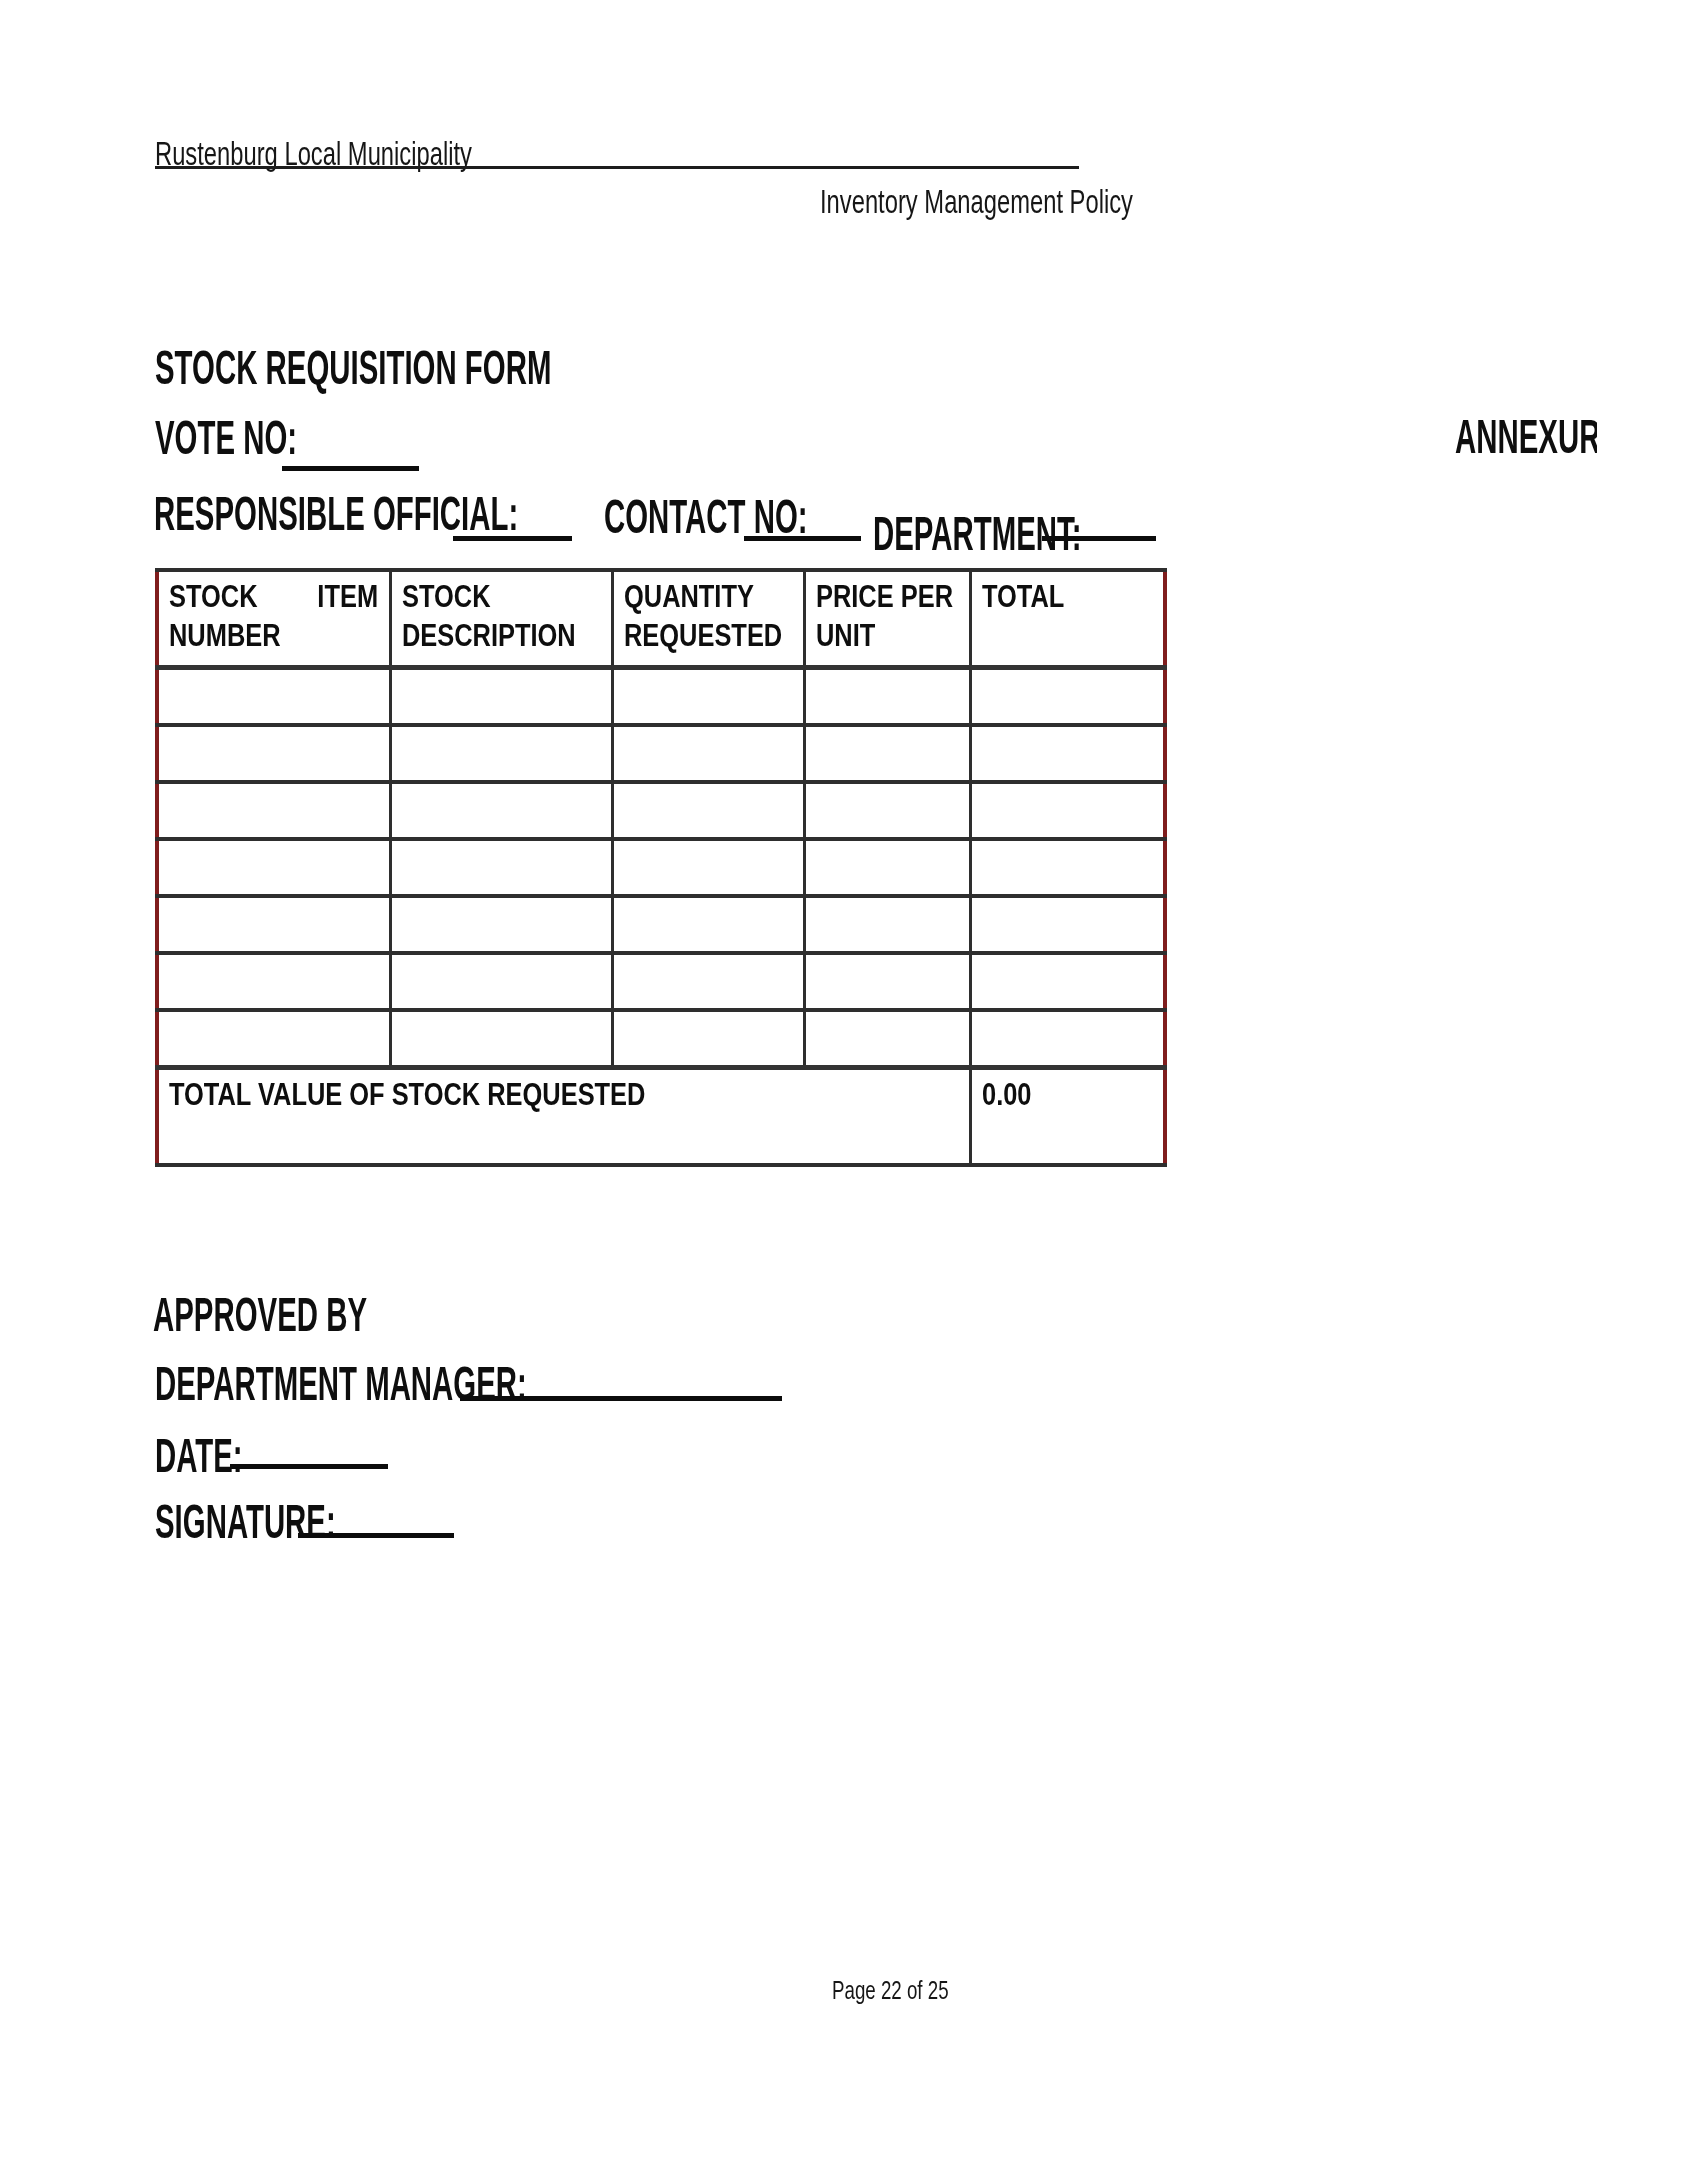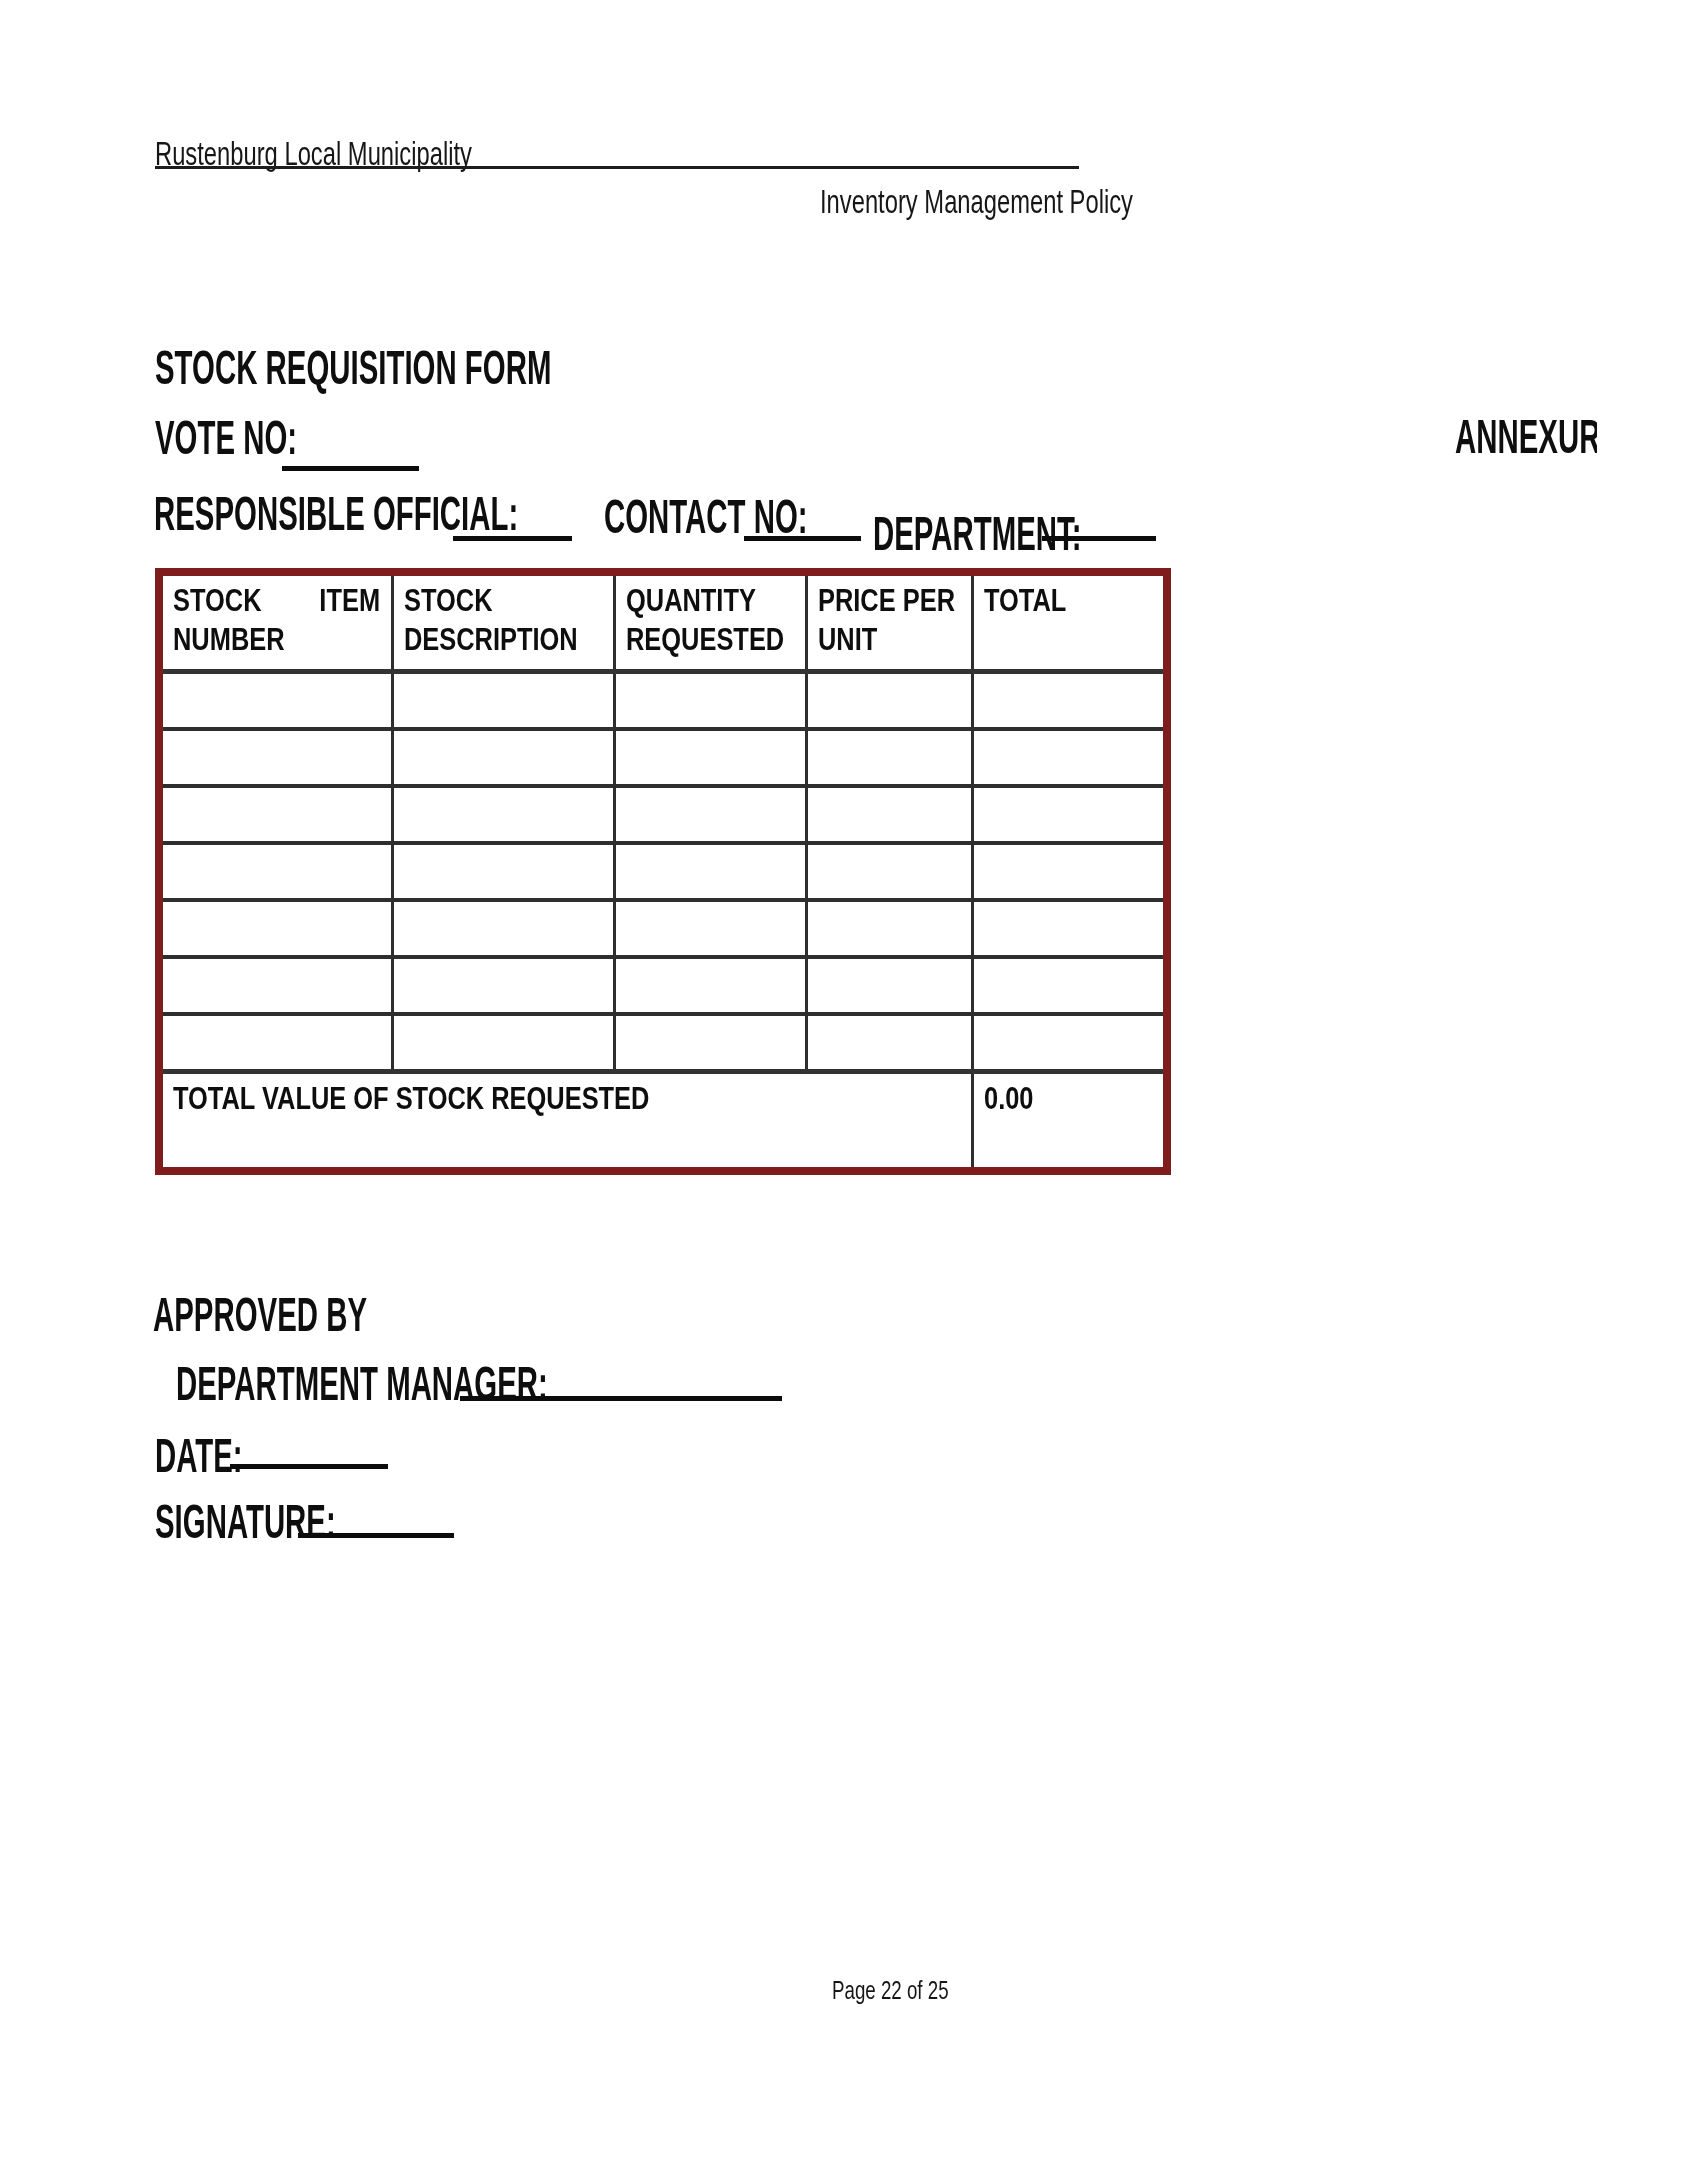--- a/index.html
+++ b/index.html
@@ -16,21 +16,21 @@
   .reg>span{display:inline-block;transform:scaleX(0.72);transform-origin:0 0;}
   
   .bar{position:absolute;height:5px;background:#0c0c0c;}
   .rule{position:absolute;height:3px;background:#1d1d1d;}
   
   .clip{position:absolute;overflow:hidden;}
   
   table.req{
     position:absolute;left:155px;top:568px;width:1008px;
     border-collapse:collapse;table-layout:fixed;
-    border:8px solid #7f1d1d;
+    border:4px solid #7f1d1d;
   }
   table.req th,table.req td{
     border:3px solid #2e2e2e;border-top-width:4px;border-bottom-width:4px;
     vertical-align:top;padding:5px 10px 0 10px;text-align:left;
   }
   table.req thead th{border-bottom:5px solid #333333;height:88px;}
   table.req tbody td{height:48px;}
   table.req tfoot td{border-top:5px solid #333333;height:88px;}
   .cx{display:inline-block;transform:scaleX(0.82);transform-origin:0 0;
       font-weight:bold;font-size:31px;line-height:39px;white-space:nowrap;color:#0e0e0e;}
@@ -152,21 +152,21 @@
       </td>
       <td>
         <span class="cx">0.00</span>
       </td>
     </tr>
   </tfoot>
 </table>
 
 <div class="t" style="left:153px;top:1290px;"><span>APPROVED BY</span></div>
 
-<div class="t" style="left:155px;top:1359px;margin-left:21px;"><span>DEPARTMENT MANAGER:</span></div>
+<div class="t" style="left:155px;top:1359px;"><span>DEPARTMENT MANAGER:</span></div>
 <div class="bar" style="left:460px;top:1396px;width:322px;"></div>
 
 <div class="t" style="left:155px;top:1431px;"><span>DATE:</span></div>
 <div class="bar" style="left:230px;top:1464px;width:158px;"></div>
 
 <div class="t" style="left:155px;top:1497px;"><span>SIGNATURE:</span></div>
 <div class="bar" style="left:298px;top:1533px;width:156px;"></div>
 
 <div class="reg" style="left:832px;top:1977px;font-size:26px;"><span>Page 22 of 25</span></div>
 

